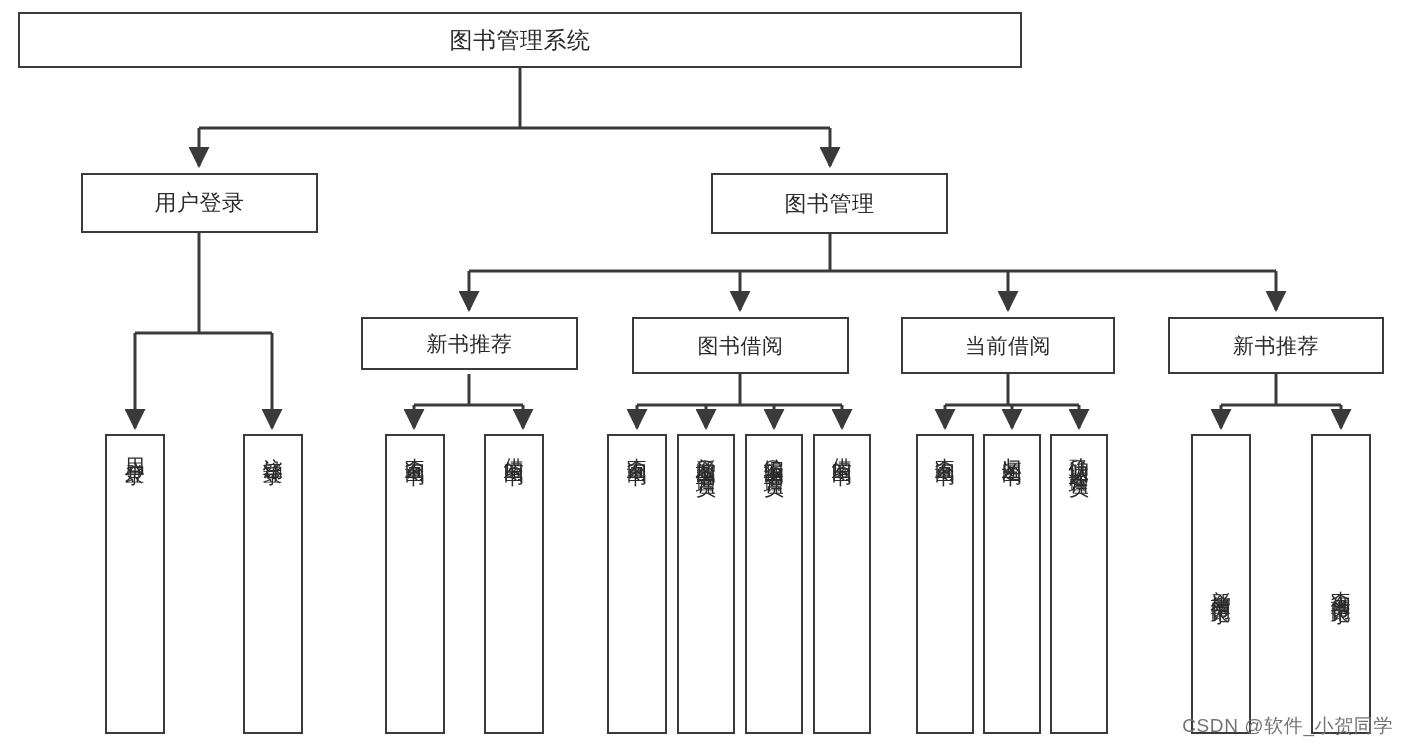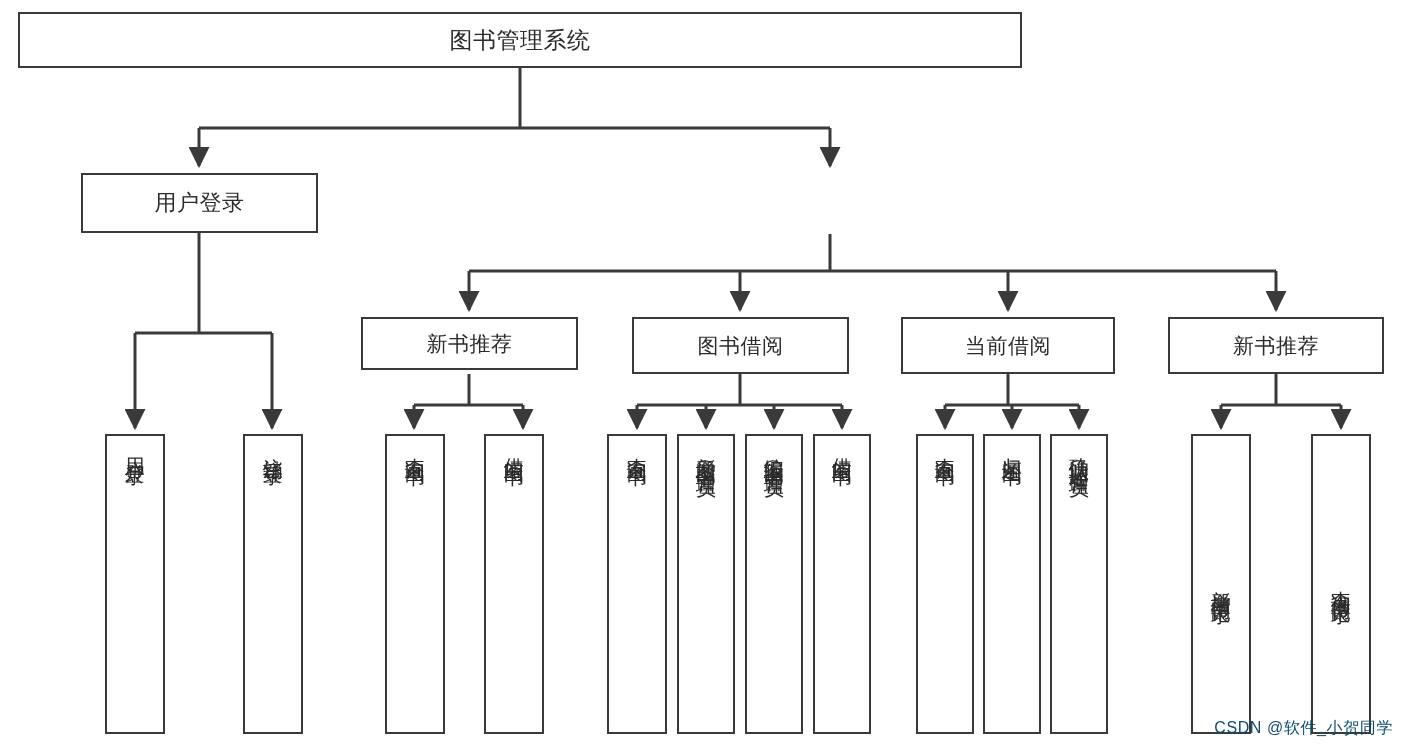--- a/index.html
+++ b/index.html
@@ -64,22 +64,22 @@
     max-height: 100%;
   }
   .leaf.center-text {
     align-items: center;
     padding-top: 0;
   }
   #watermark {
     position: absolute;
     right: 12px;
     bottom: 8px;
-    font-size: 16px;
-    color: #0c4a6e;
+    font-size: 19px;
+    color: #737373;
     letter-spacing: 0.6px;
     user-select: none;
   }
 </style>
 </head>
 <body>
 
 <div id="diagram-root">
 
   <svg id="wiring" viewBox="0 0 1405 747" width="1405" height="747" xmlns="http://www.w3.org/2000/svg">
@@ -136,20 +136,23 @@
   </svg>
 
   <div class="node level-root" style="left:18px; top:12px; width:1004px; height:56px;">
     <span class="node-label">图书管理系统</span>
   </div>
 
   <div class="node level-1" style="left:81px; top:173px; width:237px; height:60px;">
     <span class="node-label">用户登录</span>
   </div>
 
+  <div class="node level-1" style="left:711px; top:173px; width:237px; height:61px;">
+    <span class="node-label">图书管理</span>
+  </div>
 
   <div class="node level-2" style="left:361px; top:317px; width:217px; height:53px;">
     <span class="node-label">新书推荐</span>
   </div>
 
   <div class="node level-2" style="left:901px; top:317px; width:214px; height:57px;">
     <span class="node-label">当前借阅</span>
   </div>
 
   <div class="node level-2" style="left:632px; top:317px; width:217px; height:57px;">

